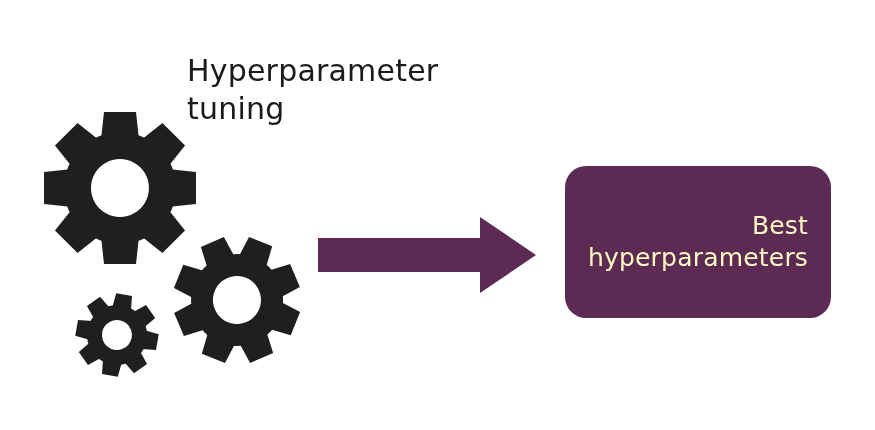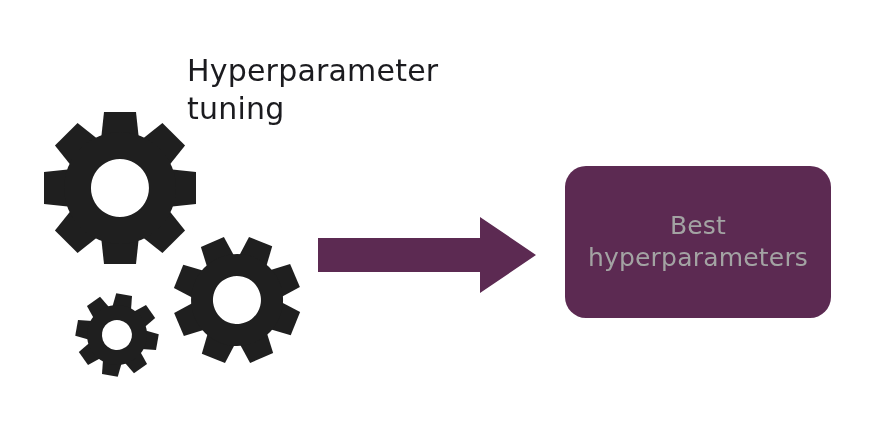--- a/index.html
+++ b/index.html
@@ -65,25 +65,25 @@
     height: 152px;
     background: #5c2a52;
     border-radius: 21px;
     display: flex;
     align-items: center;
     justify-content: center;
     box-sizing: border-box;
     padding: 0 14px;
   }
   #result-box-label {
-    color: #a3a3a3;
+    color: #fef9c3;
     font-family: "DejaVu Sans", sans-serif;
     font-size: 25px;
     line-height: 1.3;
-    text-align: center;
+    text-align: right;
     font-weight: 400;
     letter-spacing: 0.2px;
     white-space: pre-line;
   }
 </style>
 </head>
 <body>
 
 <div id="canvas">
 

